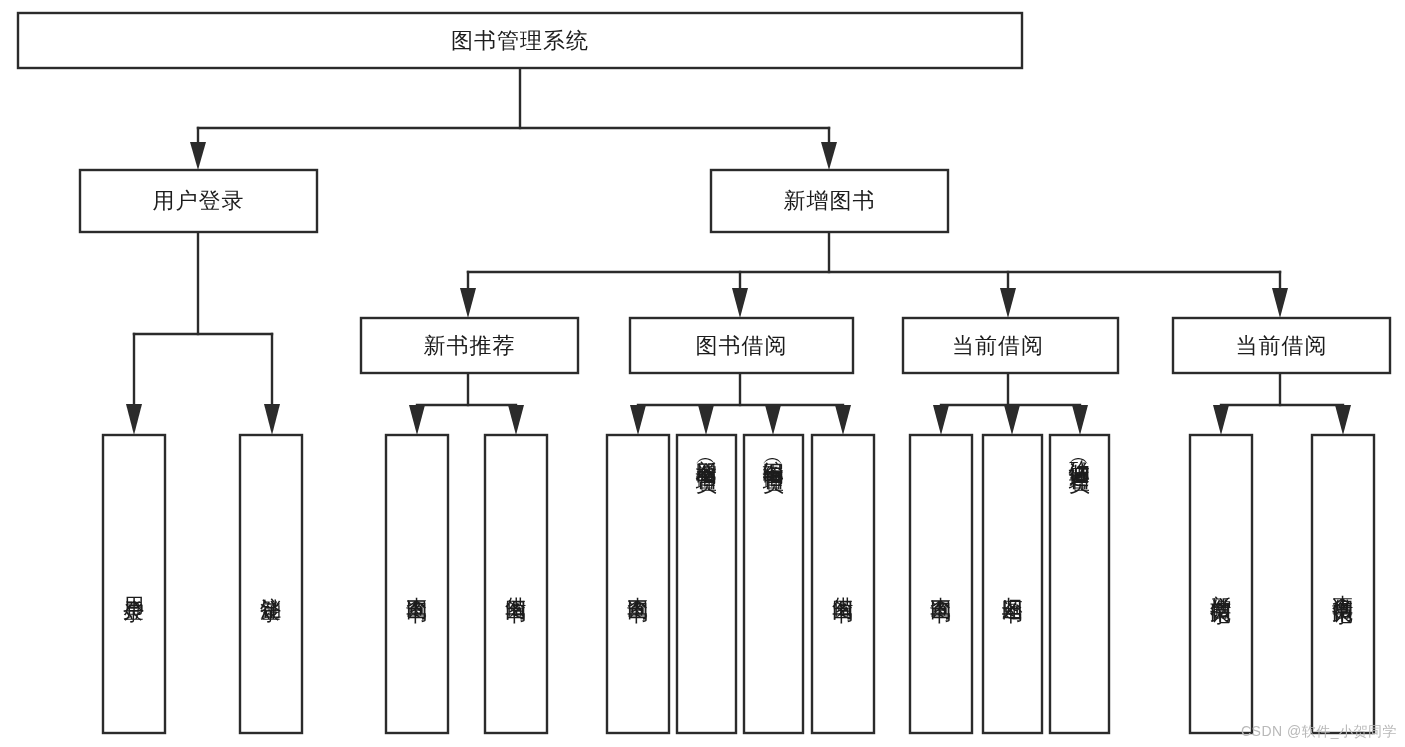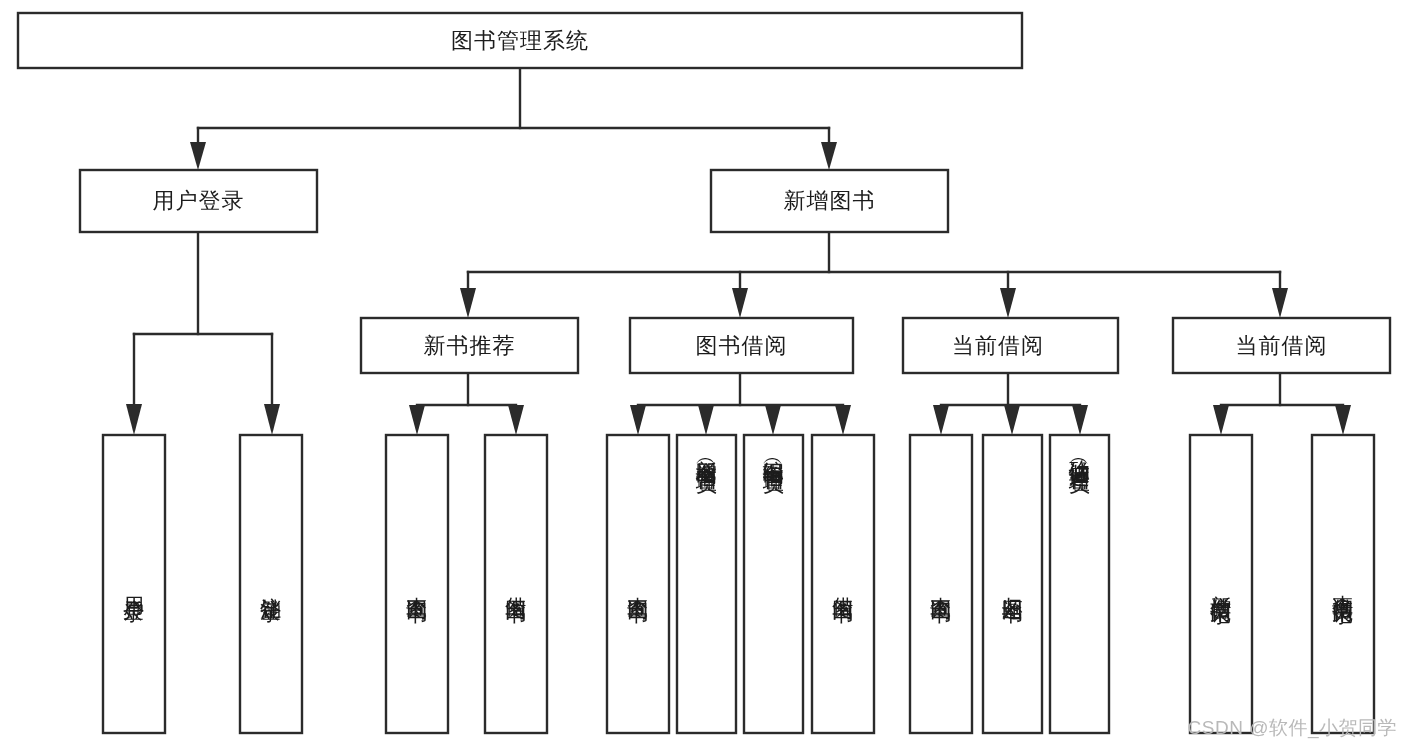--- a/index.html
+++ b/index.html
@@ -68,21 +68,21 @@
     font-size: 22px;
     color: #1c1c1c;
     letter-spacing: 1px;
     white-space: nowrap;
   }
   #watermark {
     position: absolute;
     right: 8px;
     bottom: 6px;
     font-family: "Liberation Sans", "DejaVu Sans", sans-serif;
-    font-size: 19px;
+    font-size: 14px;
     color: #b9b9b9;
     letter-spacing: 0.5px;
     white-space: nowrap;
   }
 </style>
 </head>
 <body>
 
 <div id="diagram-root">
 

